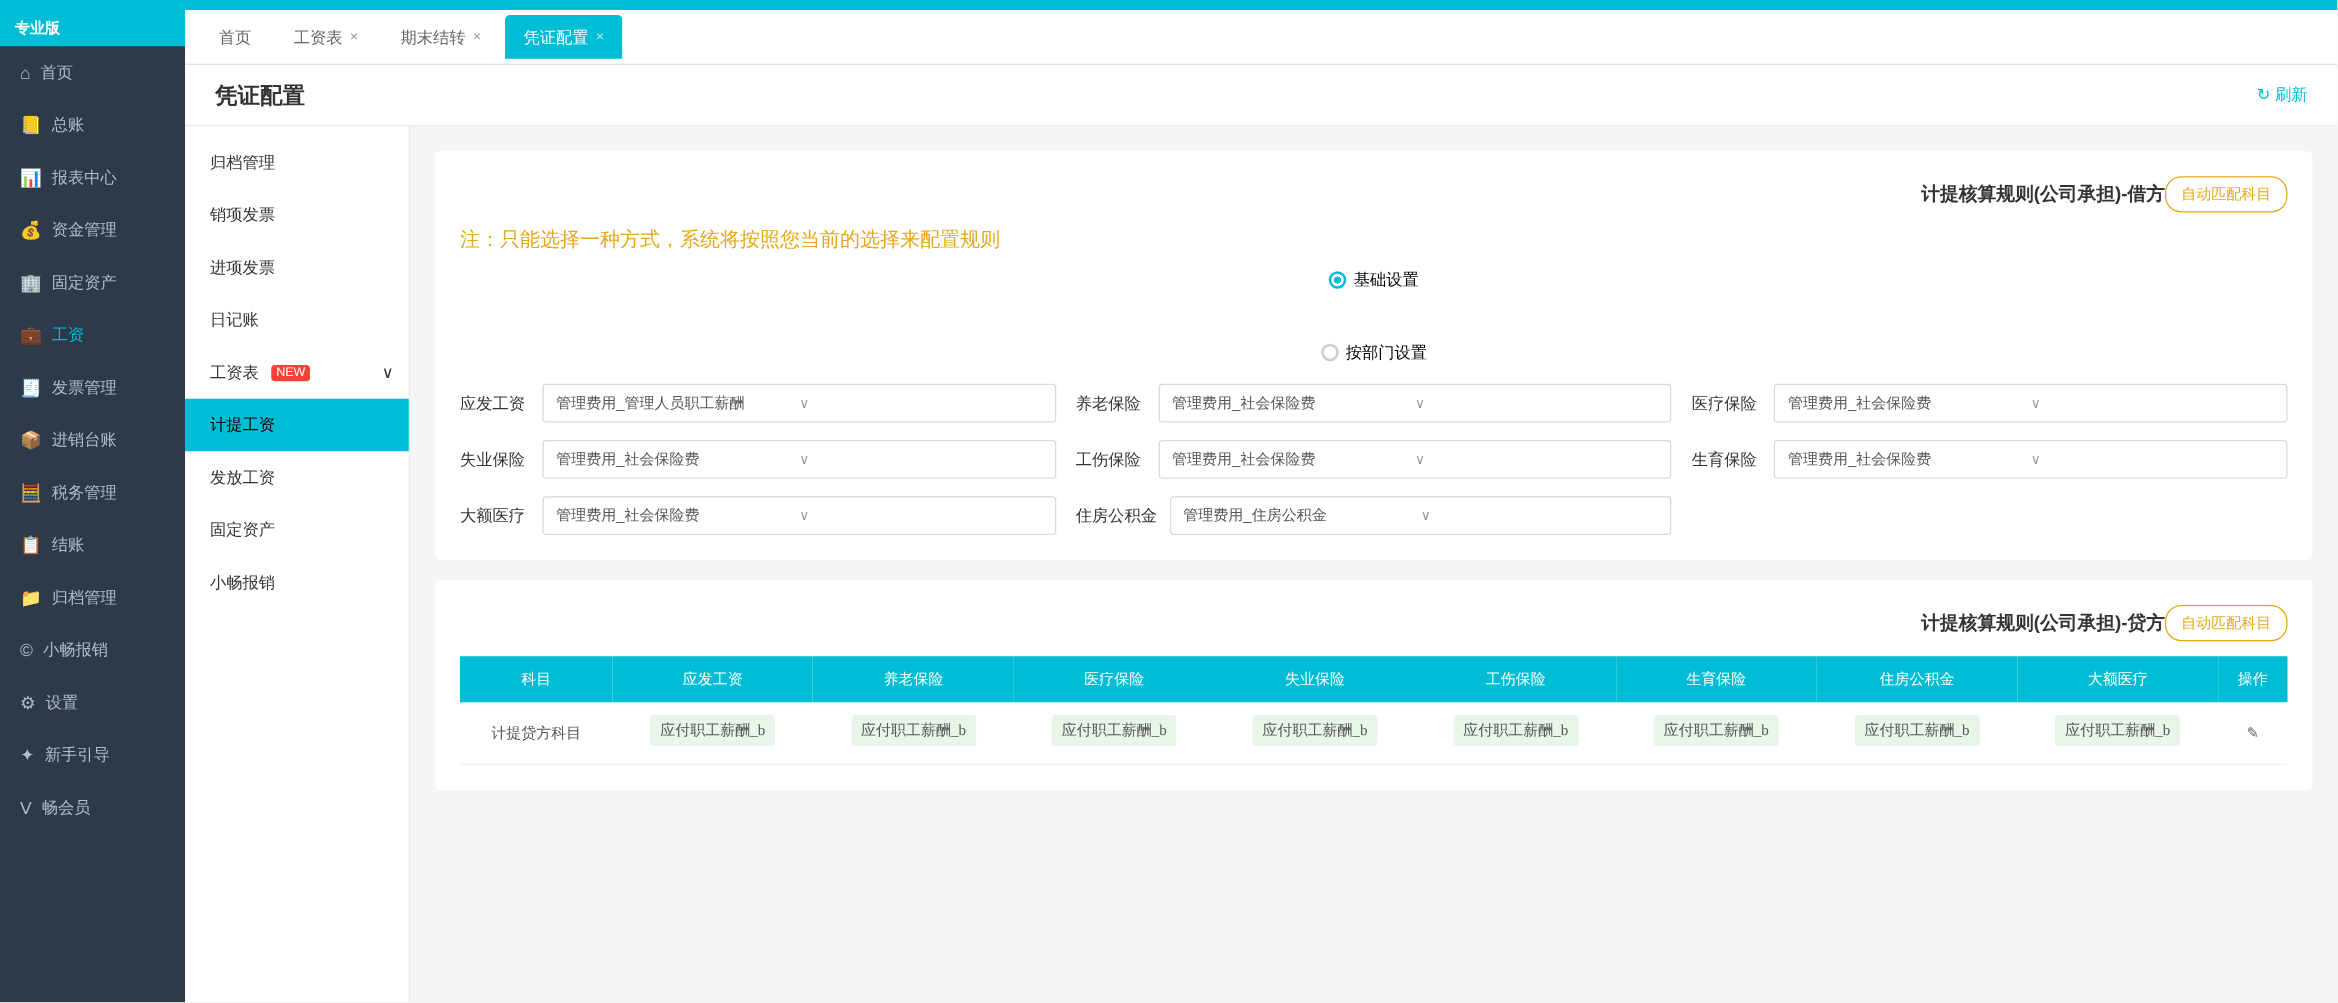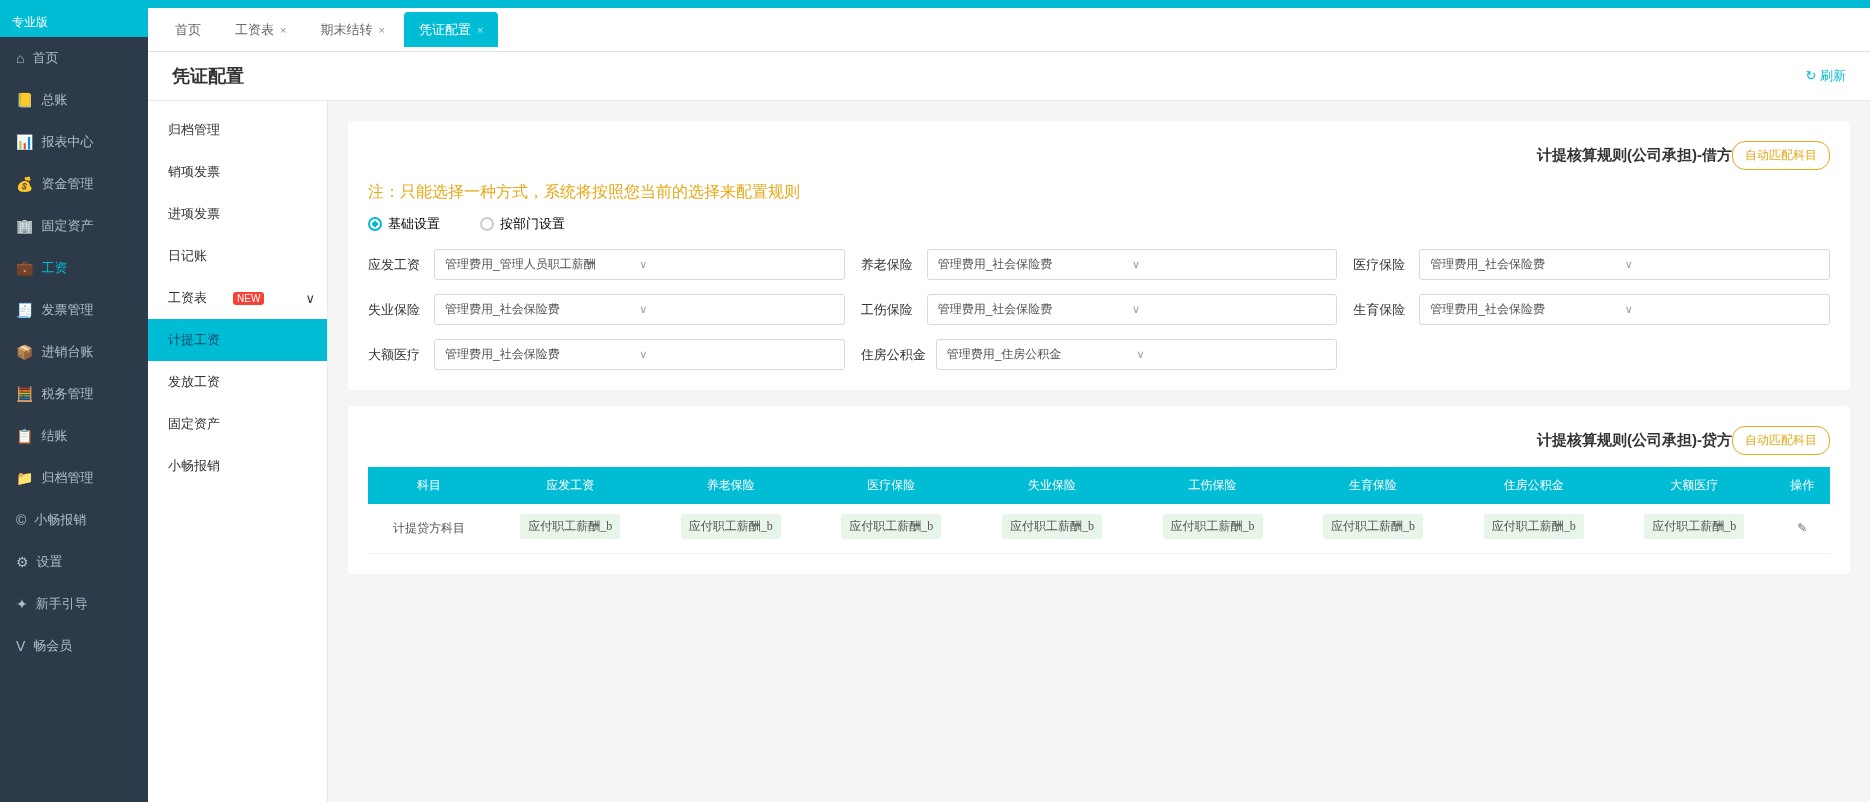--- a/index.html
+++ b/index.html
@@ -5,21 +5,21 @@
     * { margin: 0; padding: 0; box-sizing: border-box; }
     body { font-family: "Microsoft YaHei", sans-serif; font-size: 13px; background: #f5f5f5; display: flex; flex-direction: column; height: 802px; overflow: hidden; }
 
     
     .top-bar { height: 8px; background: #00bcd4; }
 
     .app-wrapper { display: flex; flex: 1; overflow: hidden; }
 
     
     .sidebar { width: 148px; background: #2d3a4a; display: flex; flex-direction: column; overflow-y: auto; flex-shrink: 0; }
-    .sidebar-logo { background: #00bcd4; color: white; font-size: 12px; padding: 6px 12px; font-weight: normal; }
+    .sidebar-logo { background: #00bcd4; color: white; font-size: 12px; padding: 6px 12px; font-weight: bold; }
     .sidebar-item { display: flex; align-items: center; gap: 8px; padding: 12px 16px; color: #b0bec5; cursor: pointer; font-size: 13px; }
     .sidebar-item.active { color: #00bcd4; }
     .sidebar-icon { font-size: 14px; }
 
     
     .main { flex: 1; display: flex; flex-direction: column; overflow: hidden; }
 
     
     .tab-bar { background: white; border-bottom: 1px solid #e0e0e0; display: flex; align-items: center; padding: 0 12px; height: 44px; gap: 4px; }
     .tab { display: flex; align-items: center; gap: 6px; padding: 8px 14px; border-radius: 4px 4px 0 0; font-size: 13px; cursor: pointer; color: #666; border: 1px solid transparent; border-bottom: none; }
@@ -27,36 +27,36 @@
     .tab-close { font-size: 11px; cursor: pointer; opacity: 0.7; }
 
     
     .page-header { background: white; padding: 12px 24px; display: flex; justify-content: space-between; align-items: center; border-bottom: 1px solid #e8e8e8; }
     .page-title { font-size: 18px; font-weight: bold; color: #333; }
     .refresh-btn { color: #00bcd4; cursor: pointer; font-size: 13px; }
 
     
     .left-menu { width: 180px; background: white; border-right: 1px solid #e8e8e8; padding: 8px 0; flex-shrink: 0; }
     .left-menu-item { padding: 12px 20px; cursor: pointer; color: #333; font-size: 13px; position: relative; }
-    .left-menu-item.active { background: #00bcd4; color: #0c4a6e; }
-    .left-menu-item .badge-new { background: #f44336; color: white; font-size: 10px; padding: 1px 4px; border-radius: 3px; margin-left: 20px; }
+    .left-menu-item.active { background: #00bcd4; color: #000000; }
+    .left-menu-item .badge-new { background: #f44336; color: white; font-size: 10px; padding: 1px 4px; border-radius: 3px; margin-left: 4px; }
     .left-menu-item .chevron { position: absolute; right: 12px; top: 50%; transform: translateY(-50%); }
 
     
     .main-panel { flex: 1; padding: 20px; overflow-y: auto; }
 
     
     .section { background: white; padding: 20px; margin-bottom: 16px; border-radius: 4px; }
     .section-header { display: flex; justify-content: flex-end; align-items: center; margin-bottom: 12px; }
     .section-title { font-size: 15px; font-weight: bold; color: #333; }
     .auto-match-btn { border: 1px solid #e6a817; color: #e6a817; background: white; padding: 5px 12px; border-radius: 13px; cursor: pointer; font-size: 12px; }
     .warning-text { color: #e6a817; font-size: 16px; margin-bottom: 12px; }
 
     
-    .radio-group { display: flex; gap: 40px; margin-bottom: 16px; align-items: center; }
+    .radio-group { display: flex; gap: 40px; margin-bottom: 16px; align-items: center; flex-direction: column; }
     .radio-option { display: flex; align-items: center; gap: 6px; cursor: pointer; font-size: 13px; }
     .radio-circle { width: 14px; height: 14px; border-radius: 50%; border: 2px solid #ccc; display: inline-block; }
     .radio-circle.checked { border-color: #00bcd4; background: radial-gradient(circle, #00bcd4 40%, white 40%); }
     .form-row { display: flex; align-items: center; gap: 10px; }
     .form-label { font-size: 13px; color: #333; white-space: nowrap; min-width: 56px; }
     .form-select { flex: 1; border: 1px solid #d9d9d9; border-radius: 3px; padding: 6px 10px; font-size: 12px; color: #555; display: flex; justify-content: space-between; align-items: center; cursor: pointer; background: white; min-width: 0; }
     .form-select span { overflow: hidden; text-overflow: ellipsis; white-space: nowrap; flex: 1; }
     .select-arrow { color: #999; flex-shrink: 0; font-size: 11px; }
 
     

